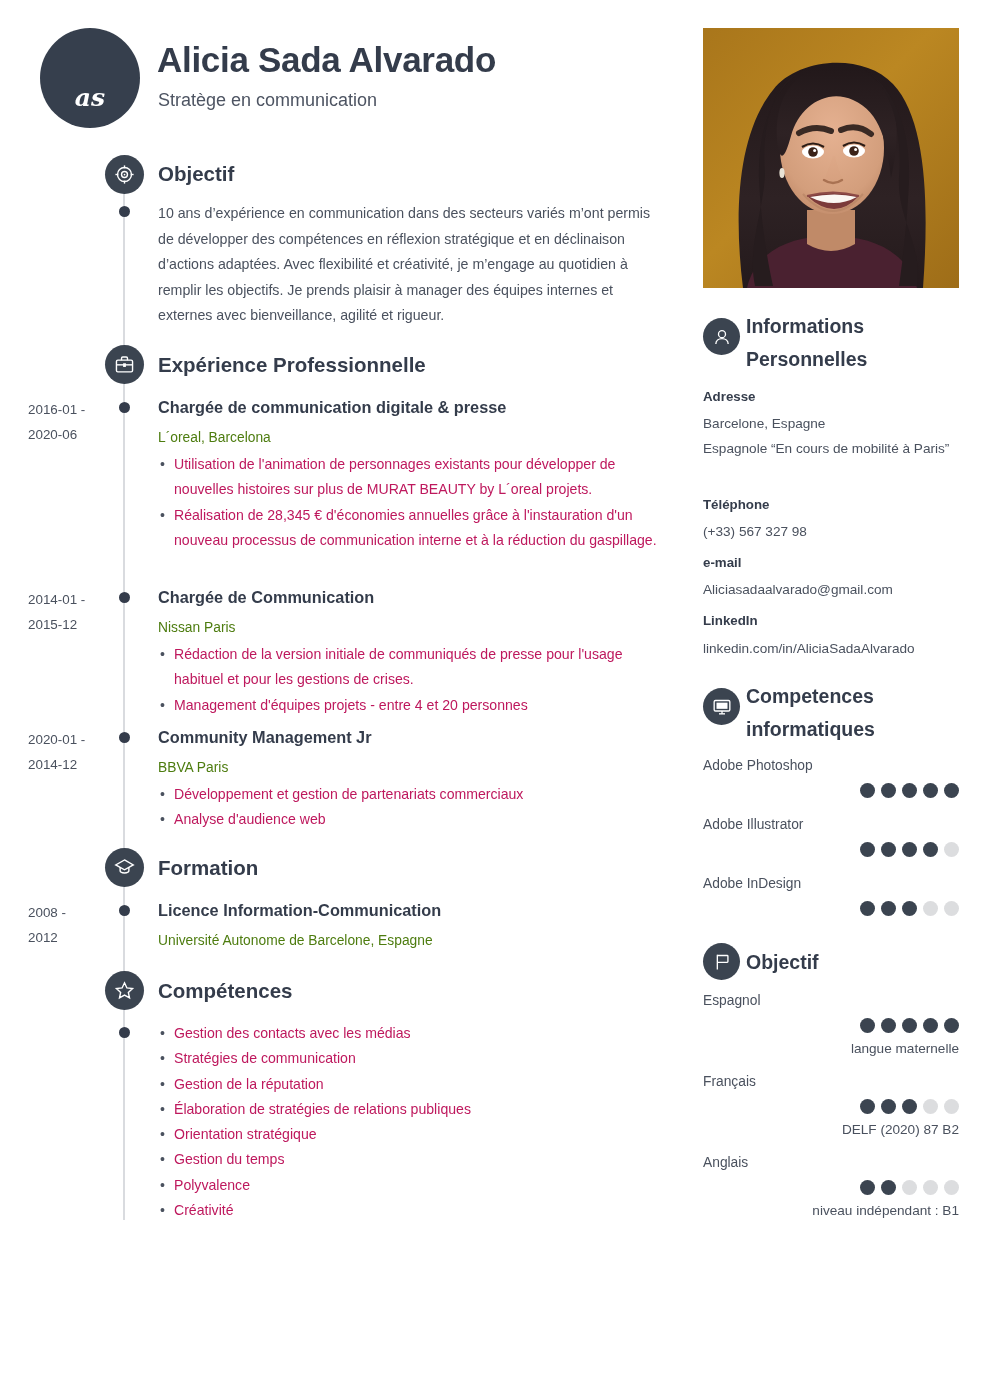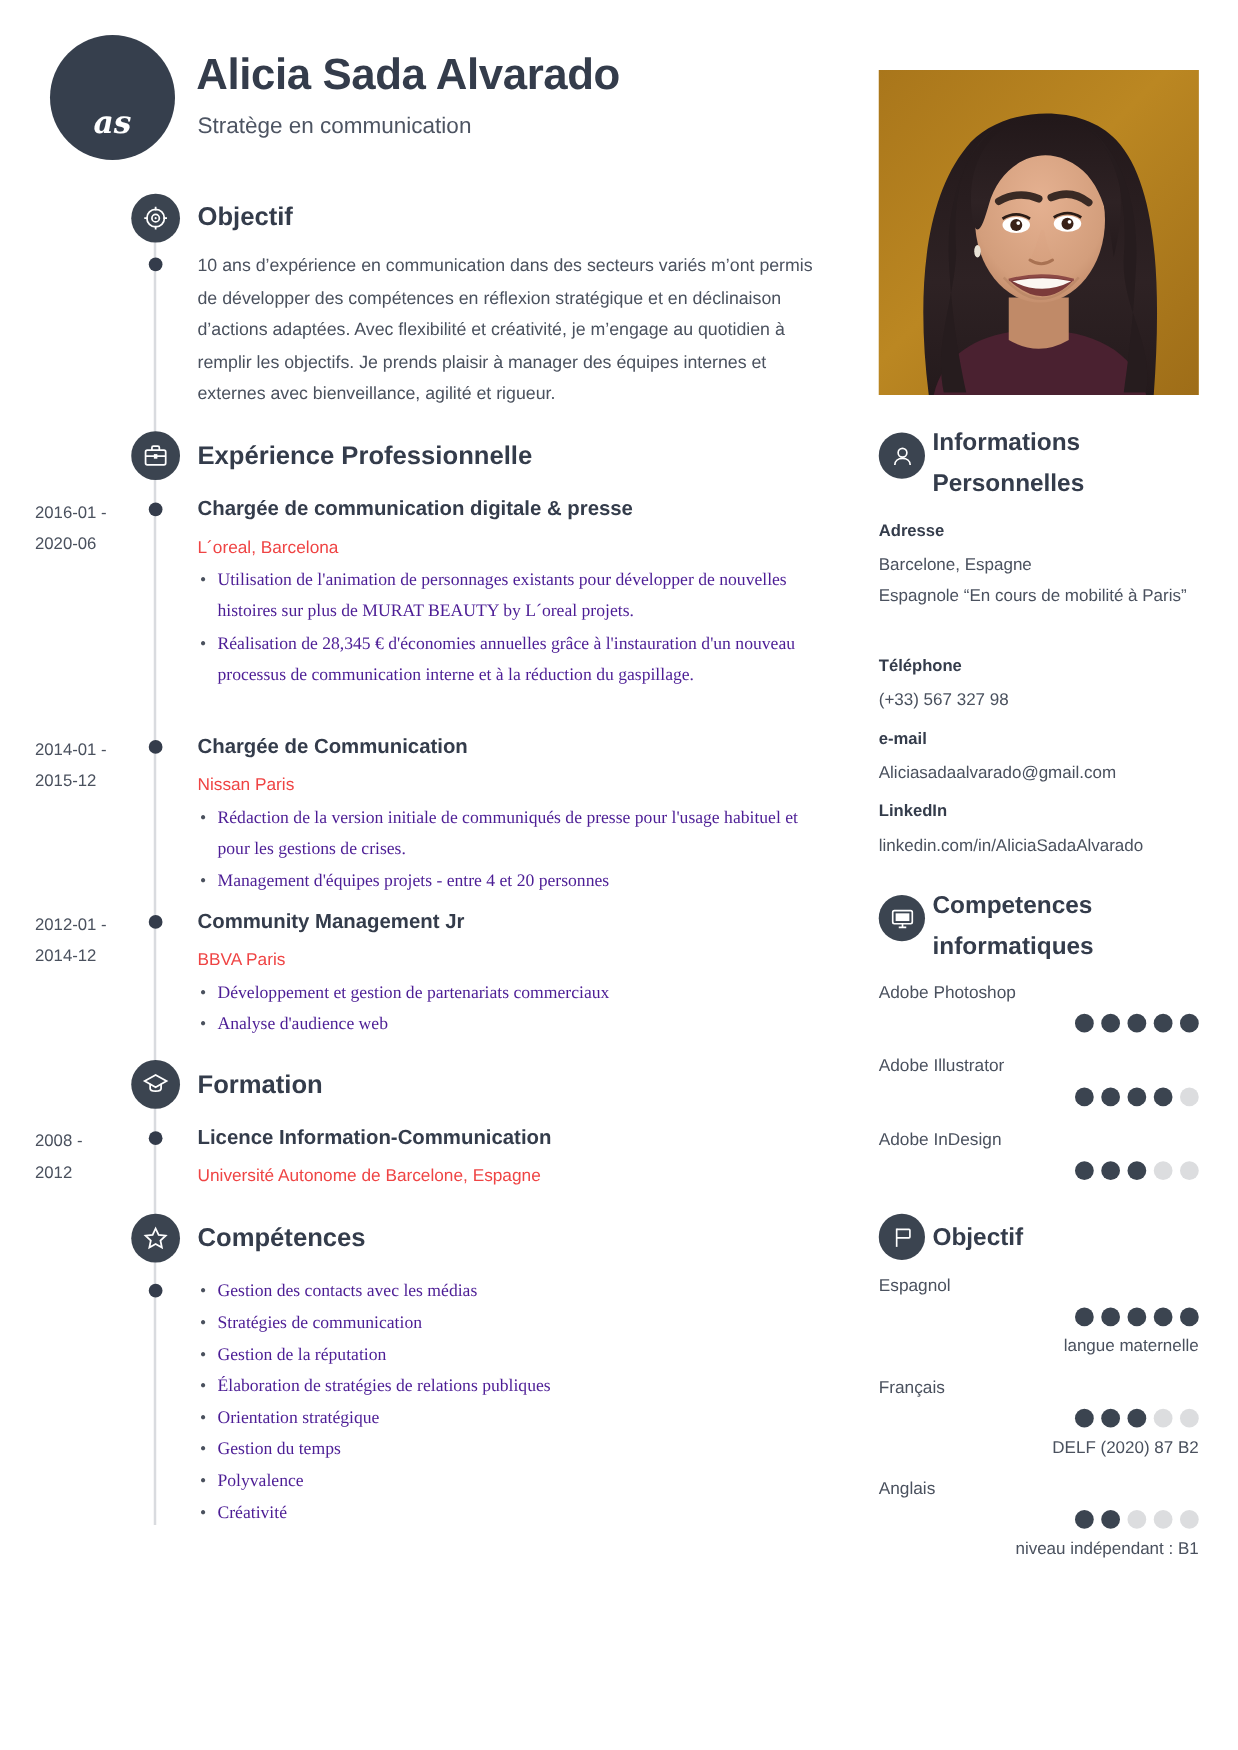--- a/index.html
+++ b/index.html
@@ -135,50 +135,48 @@
     font-size: 16.3px;
     font-weight: 700;
     color: #343c4b;
     white-space: nowrap;
     text-align: right;
   }
   .entry-sub {
     position: absolute;
     left: 158px;
     font-size: 13.8px;
-    color: #ef4444;
+    color: #4d7c0f;
   }
   .bullets {
     position: absolute;
     left: 160px;
     width: 500px;
     font-size: 14.1px;
     line-height: 25.3px;
-    color: #4c1d95;
+    color: #be185d;
     list-style: none;
-    font-family: Liberation Serif, serif;
   }
   .bullets li {
     position: relative;
     padding-left: 14px;
   }
   .bullets li::before {
     content: "•";
     position: absolute;
     left: 0;
     color: #4a515e;
   }
 
   
   .right-col {
     position: absolute;
     left: 703px; top: 0;
     width: 287px;
     height: 1200px;
-    margin-top: 28px;
   }
 
   .photo {
     position: absolute;
     left: 0; top: 28px;
     width: 256px; height: 260px;
     overflow: hidden;
     background: #b4801f;
   }
   .photo svg { display: block; }
@@ -308,21 +306,21 @@
     </div>
     <div class="entry-title" style="top:588px">Chargée de Communication</div>
     <div class="entry-sub" style="top:620px">Nissan Paris</div>
     <ul class="bullets" style="top:642px">
       <li>Rédaction de la version initiale de communiqués de presse pour l'usage habituel et pour les gestions de crises.</li>
       <li>Management d'équipes projets - entre 4 et 20 personnes</li>
     </ul>
 
     <div class="tl-dot" style="top:732px"></div>
     <div class="date-range" style="top:727px">
-      <div>2012-01 -</div>
+      <div>2020-01 -</div>
       <div>2014-12</div>
     </div>
     <div class="entry-title" style="top:728px">Community Management Jr</div>
     <div class="entry-sub" style="top:760px">BBVA Paris</div>
     <ul class="bullets" style="top:782px">
       <li>Développement et gestion de partenariats commerciaux</li>
       <li>Analyse d'audience web</li>
     </ul>
 
     <div class="sec-icon" style="top:848px">

